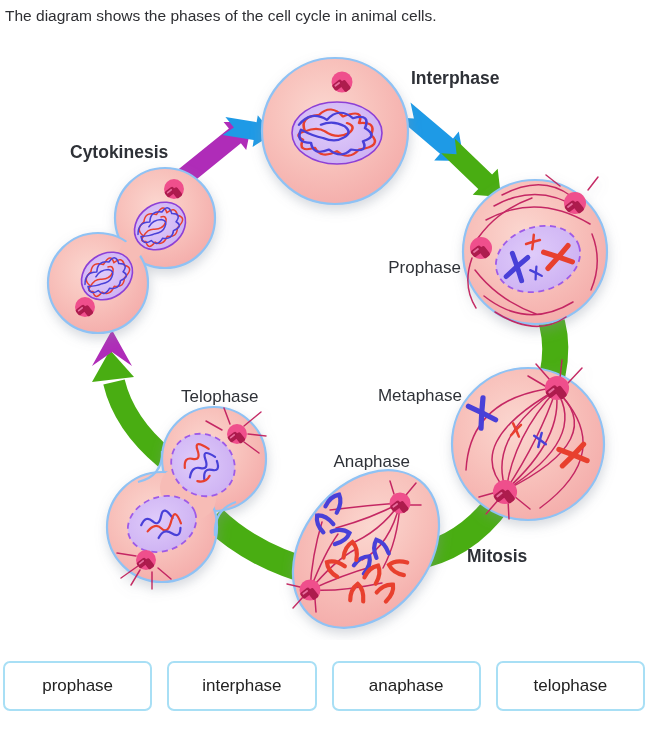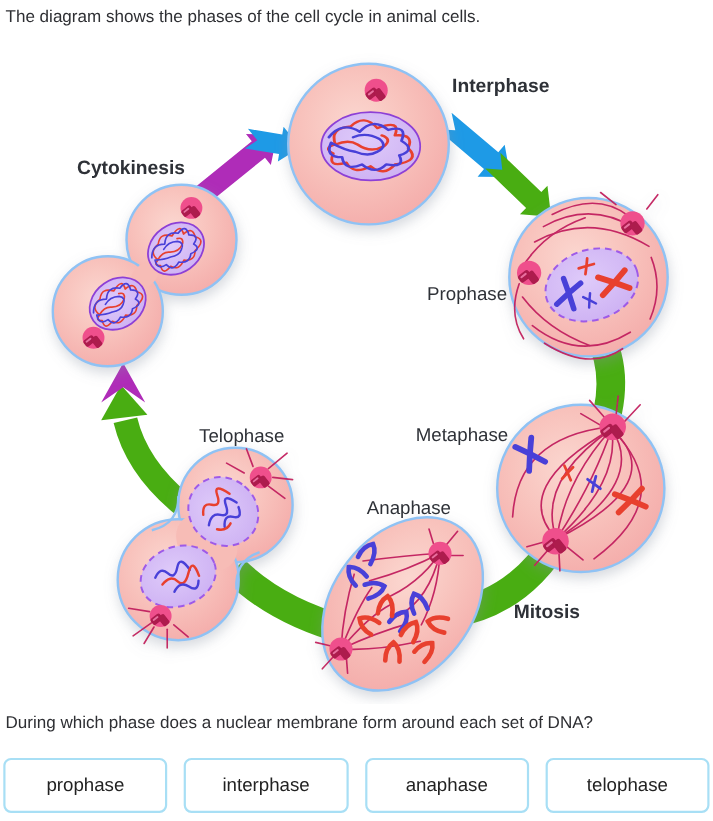--- a/index.html
+++ b/index.html
@@ -231,21 +231,20 @@
       <text class="dlab dbold" x="411" y="84" fill="#1e9ae6">Interphase</text>
       <text class="dlab dbold" x="70" y="158" fill="#af2cb8">Cytokinesis</text>
       <text class="dlab dbold" x="467" y="562" fill="#3fa41f">Mitosis</text>
       <text class="dlab" x="461" y="273" text-anchor="end">Prophase</text>
       <text class="dlab" x="462" y="401" text-anchor="end">Metaphase</text>
       <text class="dlab" x="410" y="467" text-anchor="end">Anaphase</text>
       <text class="dlab" x="181" y="402">Telophase</text>
     </g>
   </svg>
 
-  <p class="question">During which phase does a nuclear membrane form around each set of DNA?</p>
 
   <div class="choices">
     <button class="choice">prophase</button>
     <button class="choice">interphase</button>
     <button class="choice">anaphase</button>
     <button class="choice">telophase</button>
   </div>
 
 </div>
 

